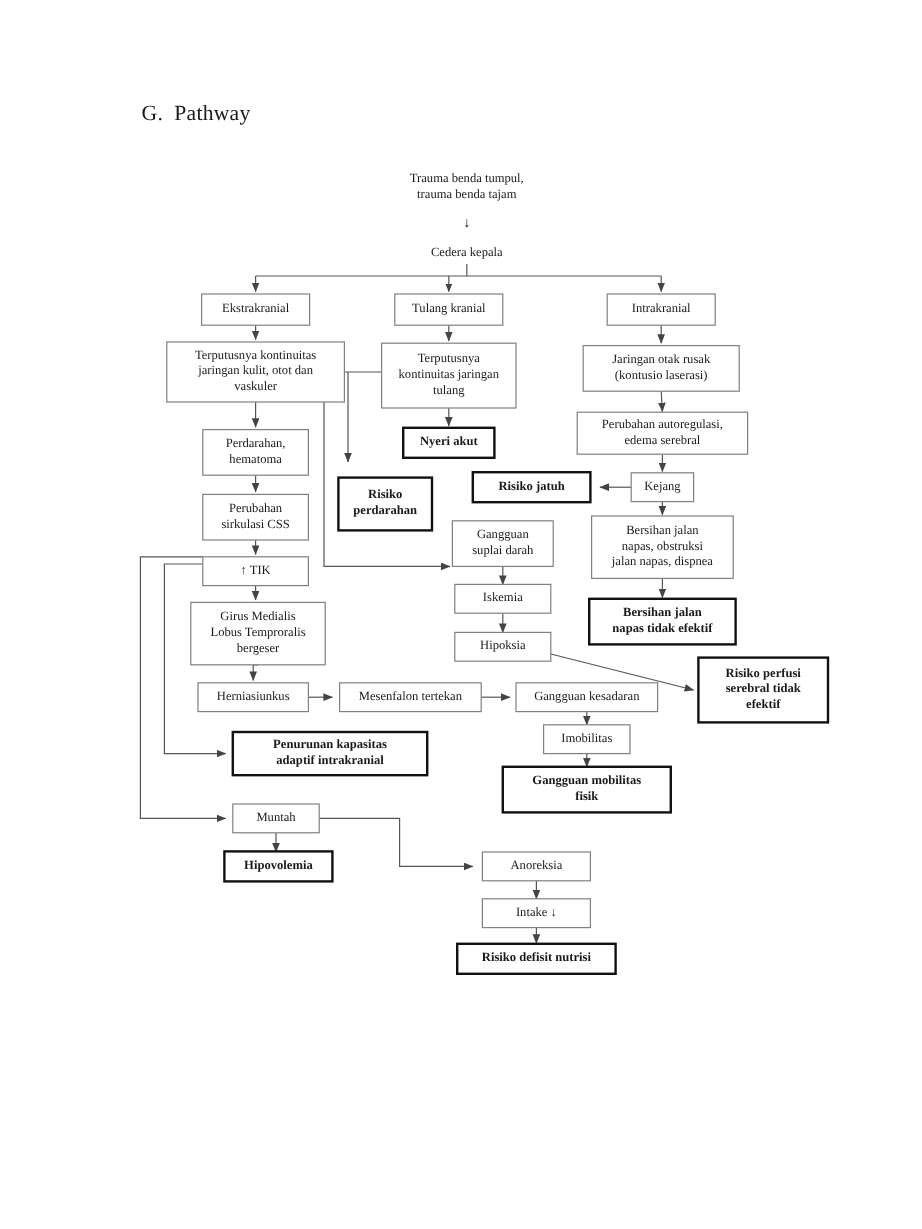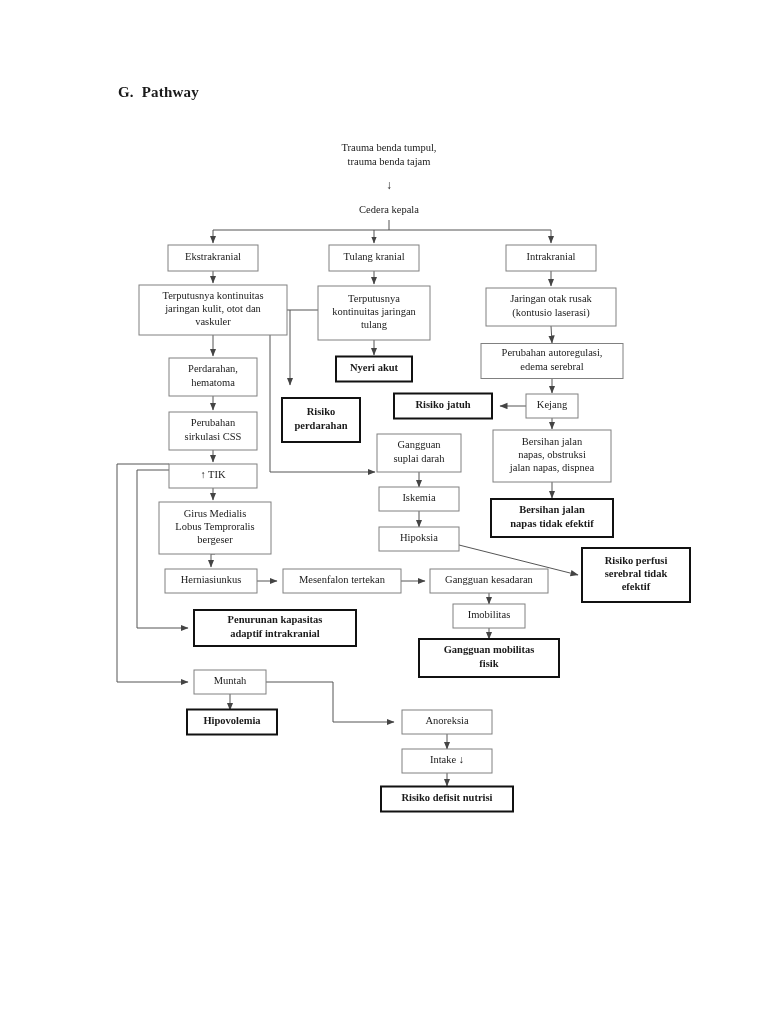--- a/index.html
+++ b/index.html
@@ -17,22 +17,22 @@
   }
   #page {
     position: relative;
     width: 768px;
     height: 1024px;
   }
   #page-title {
     position: absolute;
     left: 118px;
     top: 84px;
-    font-size: 15px;
-    font-weight: bold;
+    font-size: 18px;
+    font-weight: normal;
     letter-spacing: 0.2px;
     white-space: pre;
   }
   svg#flow {
     position: absolute;
     left: 0;
     top: 0;
     width: 768px;
     height: 1024px;
   }

